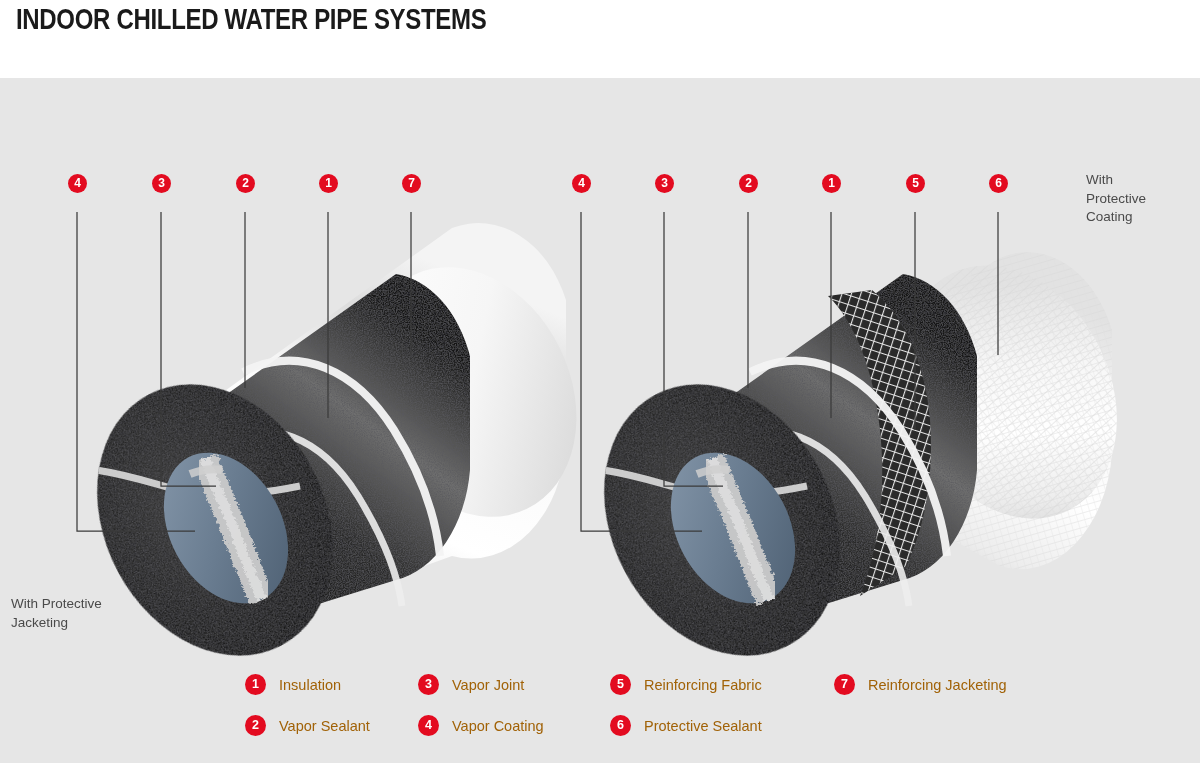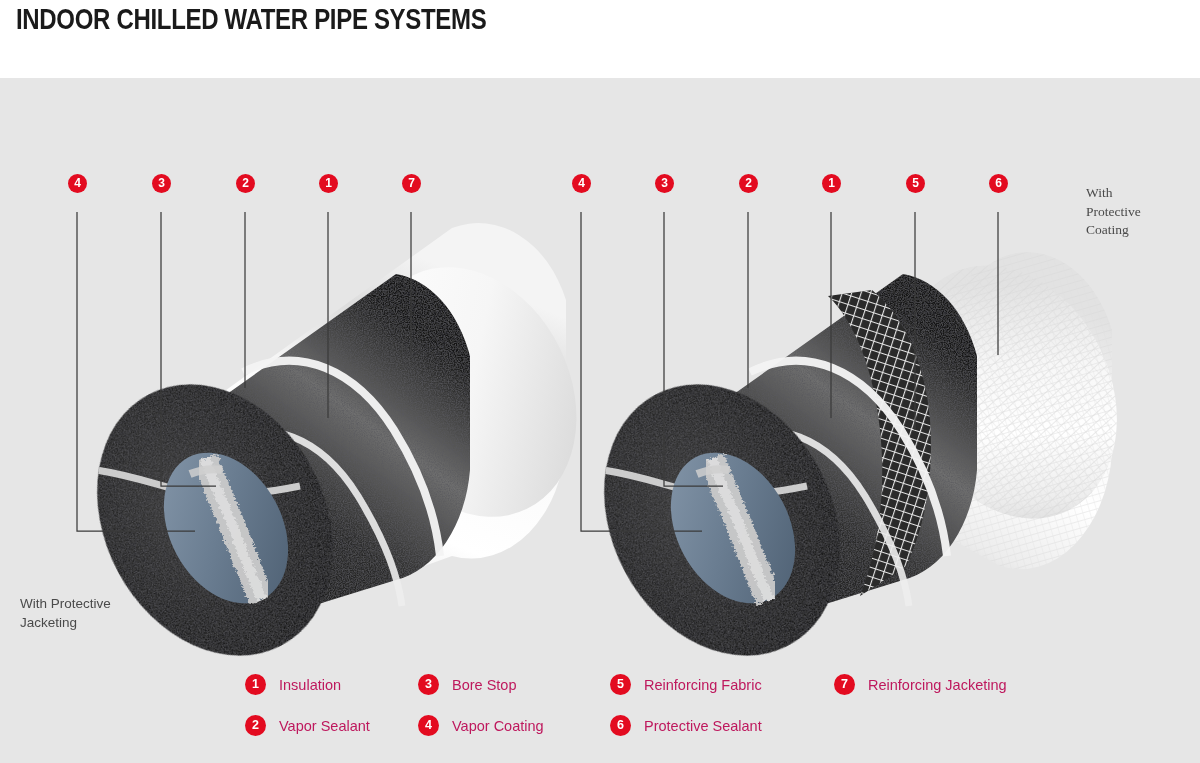--- a/index.html
+++ b/index.html
@@ -51,21 +51,21 @@
   
   #legend{ position:absolute; left:0; top:670px; width:1200px; height:80px; }
   .legend-item{ position:absolute; display:flex; align-items:center; }
   .legend-badge{
     width:21px; height:21px; border-radius:50%;
     background:#e30b20; color:#fff;
     font-size:12.5px; font-weight:700; line-height:21px; text-align:center;
     flex:0 0 21px;
   }
   .legend-text{
-    margin-left:13px; font-size:14.5px; color:#be185d; white-space:nowrap;
+    margin-left:13px; font-size:14.5px; color:#a16207; white-space:nowrap;
   }
 </style>
 </head>
 <body>
 
 <div id="stage">
 
   <div class="header-band"></div>
 
   <div class="page-title">INDOOR CHILLED WATER PIPE SYSTEMS</div>
@@ -267,42 +267,42 @@
 
   <div>
     <div class="badge" style="left:572px; top:174px;">4</div>
     <div class="badge" style="left:655px; top:174px;">3</div>
     <div class="badge" style="left:739px; top:174px;">2</div>
     <div class="badge" style="left:822px; top:174px;">1</div>
     <div class="badge" style="left:906px; top:174px;">5</div>
     <div class="badge" style="left:989px; top:174px;">6</div>
   </div>
 
-  <div class="side-label" style="left:20px; top:595px;">With Protective
+  <div class="side-label" style="left:11px; top:595px;">With Protective
 Jacketing</div>
 
-  <div class="side-label" style="left:1086px; top:184px;font-family:Liberation Serif, serif;">With
+  <div class="side-label" style="left:1086px; top:171px;">With
 Protective
 Coating</div>
 
   <div id="legend">
 
     <div class="legend-item" style="left:245px; top:4px;">
       <div class="legend-badge">1</div>
       <div class="legend-text">Insulation</div>
     </div>
 
     <div class="legend-item" style="left:245px; top:45px;">
       <div class="legend-badge">2</div>
       <div class="legend-text">Vapor Sealant</div>
     </div>
 
     <div class="legend-item" style="left:418px; top:4px;">
       <div class="legend-badge">3</div>
-      <div class="legend-text">Bore Stop</div>
+      <div class="legend-text">Vapor Joint</div>
     </div>
 
     <div class="legend-item" style="left:418px; top:45px;">
       <div class="legend-badge">4</div>
       <div class="legend-text">Vapor Coating</div>
     </div>
 
     <div class="legend-item" style="left:610px; top:4px;">
       <div class="legend-badge">5</div>
       <div class="legend-text">Reinforcing Fabric</div>

